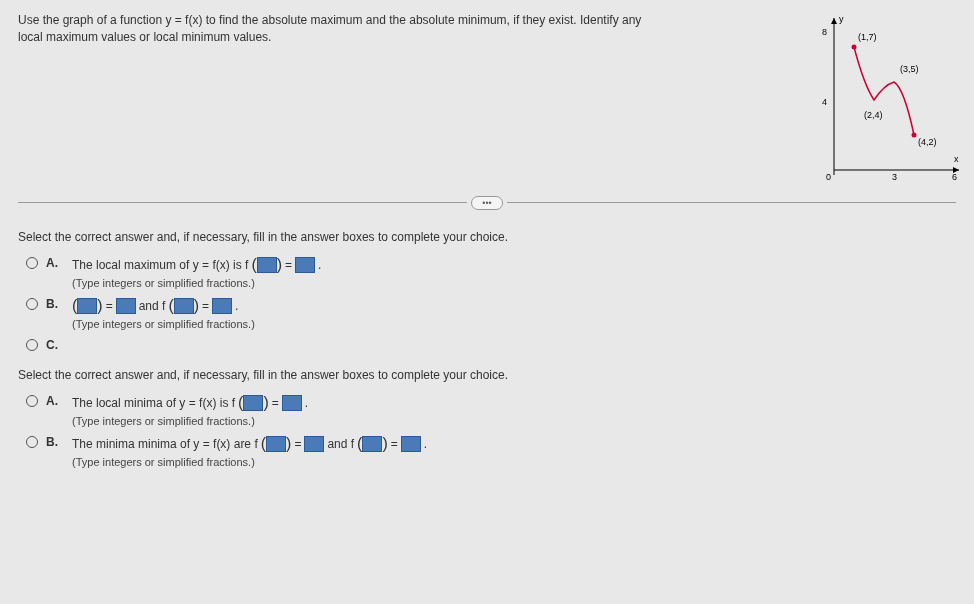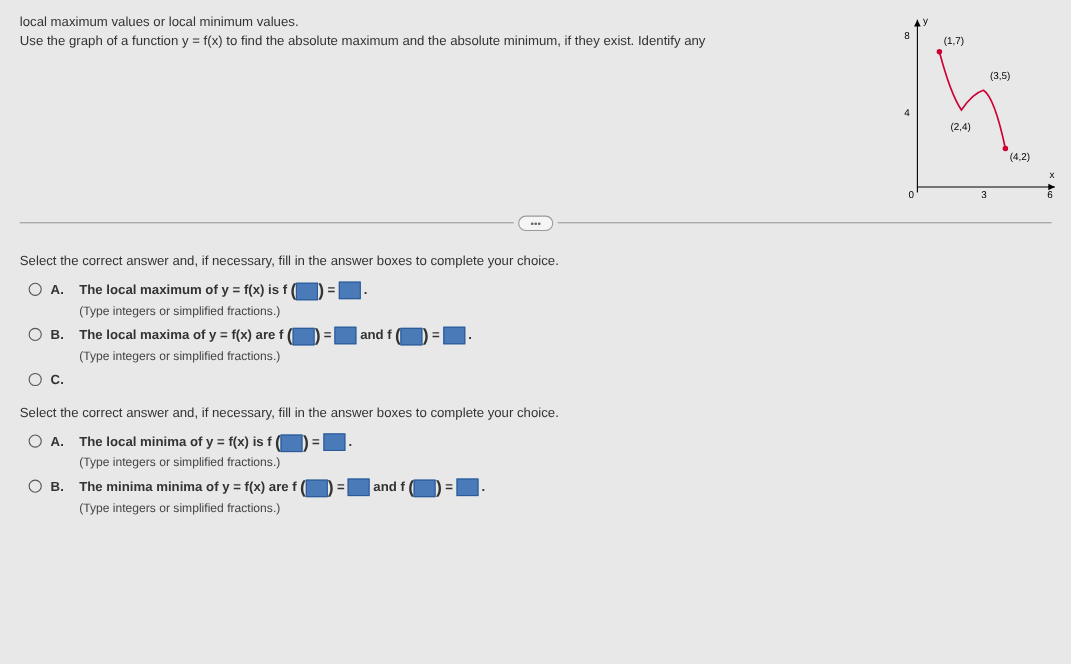--- a/index.html
+++ b/index.html
@@ -9,39 +9,39 @@
 .graph-area { position: absolute; right: 10px; top: 10px; width: 150px; height: 170px; }
 .divider-row { display: flex; align-items: center; margin: 150px 0 20px 0; }
 .divider-line { flex: 1; height: 1px; background: #999; }
 .collapse-btn { border: 1px solid #999; border-radius: 10px; padding: 1px 10px; font-size: 9px; color: #666; background: #f5f5f5; margin: 0 4px; }
 .question-section { margin-bottom: 16px; }
 .instruction { margin-bottom: 12px; }
 .option-row { display: flex; align-items: flex-start; margin: 8px 0 8px 8px; gap: 8px; }
 .radio { width: 12px; height: 12px; border: 1.5px solid #555; border-radius: 50%; margin-top: 1px; flex: none; }
 .letter { font-weight: bold; width: 18px; flex: none; }
 .option-body { display: flex; flex-direction: column; gap: 3px; }
-.option-text { display: flex; flex-wrap: wrap; gap: 3px; font-weight: bold; }
+.option-text { display: flex; align-items: center; flex-wrap: wrap; gap: 3px; }
 .paren-box { display: inline-flex; align-items: center; }
 .paren-box::before { content: "("; font-size: 16px; }
 .paren-box::after { content: ")"; font-size: 16px; }
 .input-box { width: 20px; height: 16px; background: #4a7ab8; border: 1px solid #2a5a98; display: inline-block; }
 .hint { font-size: 11px; color: #444; }
 svg .axis { stroke: #000; stroke-width: 1; }
 svg .curve { stroke: #c03; stroke-width: 1.5; fill: none; }
 svg .dot { fill: #c03; }
 svg .lbl { font-size: 9px; fill: #000; }
 svg .tick { font-size: 9px; fill: #000; }
 </style>
 </head>
 <body>
 
 <div class="page">
   <div class="problem-text">
+    <div>Use the graph of a function y = f(x) to find the absolute maximum and the absolute minimum, if they exist. Identify any</div>
     <div>local maximum values or local minimum values.</div>
-    <div>Use the graph of a function y = f(x) to find the absolute maximum and the absolute minimum, if they exist. Identify any</div>
   </div>
 
   <div class="graph-area">
     <svg width="150" height="170" viewBox="0 0 150 170">
       <line class="axis" x1="20" y1="160" x2="145" y2="160"></line>
       <polygon points="145,160 139,157 139,163" fill="#000"></polygon>
       <line class="axis" x1="20" y1="165" x2="20" y2="8"></line>
       <polygon points="20,8 17,14 23,14" fill="#000"></polygon>
       <text class="lbl" x="25" y="12">y</text>
       <text class="lbl" x="140" y="152">x</text>
@@ -84,21 +84,20 @@
         </div>
         <div class="hint">(Type integers or simplified fractions.)</div>
       </div>
     </div>
 
     <div class="option-row">
       <div class="radio"></div>
       <div class="letter">B.</div>
       <div class="option-body">
         <div class="option-text">
-          <span>The local maxima of y = f(x) are f</span>
           <span class="paren-box">
               <span class="input-box"></span>
             </span>
           <span>=</span>
           <span class="input-box"></span>
           <span>and f</span>
           <span class="paren-box">
               <span class="input-box"></span>
             </span>
           <span>=</span>

